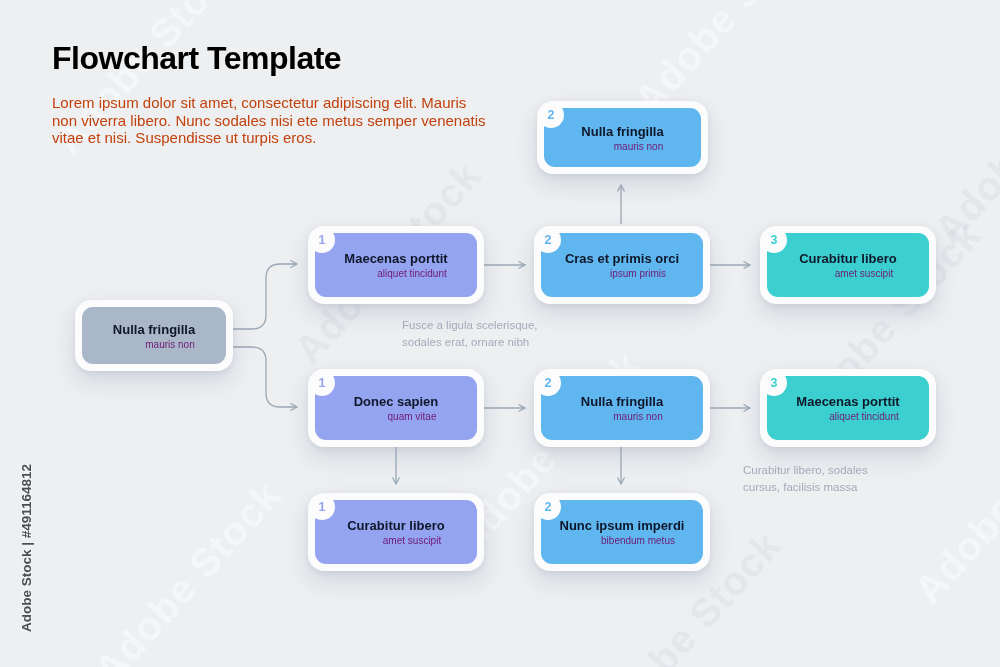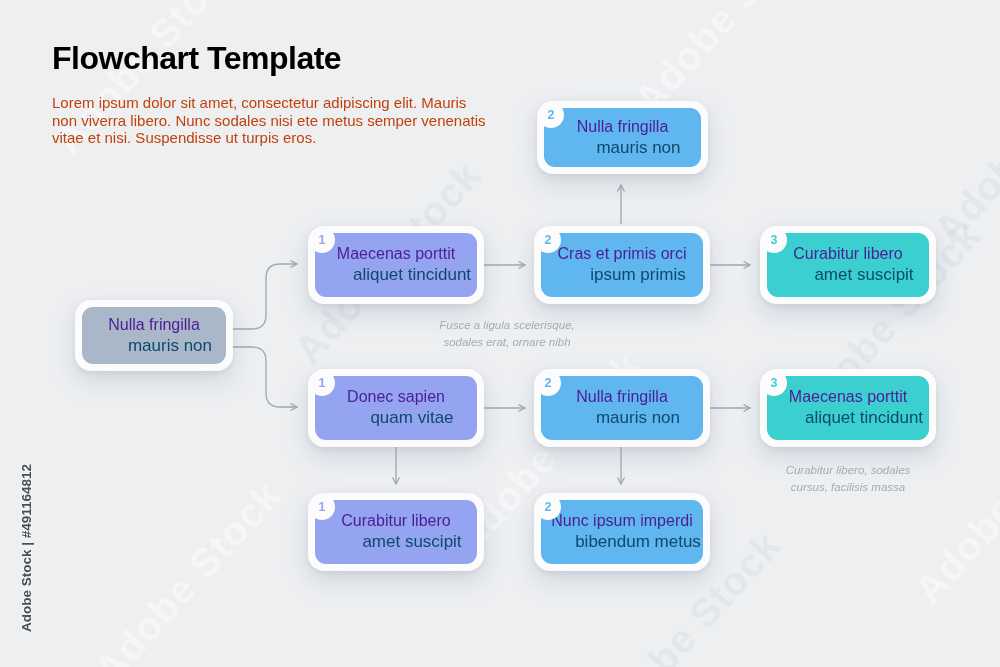--- a/index.html
+++ b/index.html
@@ -72,29 +72,28 @@
     width:26px; height:26px; border-radius:50%;
     background:#fcfcfd;
     display:flex; align-items:center; justify-content:center;
     font-size:12.5px; font-weight:700;
     padding-bottom:1px;
   }
   .node.purple .badge { color:#94a4f0; }
   .node.blue   .badge { color:#60b6ee; }
   .node.teal   .badge { color:#3bd0cf; }
 
-  .node-title { font-size:16px; font-weight:400; color:#4c1d95; }
-  .node-sub   { font-size:17px; color:#0c4a6e;padding-left:32px; }
+  .node-title { font-size:13px; font-weight:700; color:#0f172a; }
+  .node-sub   { font-size:10px; color:#701a75;padding-left:32px; }
 
   .caption {
     position:absolute; width:210px;
-    text-align:center;
+    text-align:left;
     font-size:11.5px; line-height:16.5px;
     color:#a3abb9;
-    font-style:italic;
   }
 
   svg.overlay { position:absolute; inset:0; pointer-events:none; }
 </style>
 </head>
 <body>
 
 <div class="stage">
 
   <span class="wm-ghost" style="left:20px; top:30px;">Adobe Stock</span>

